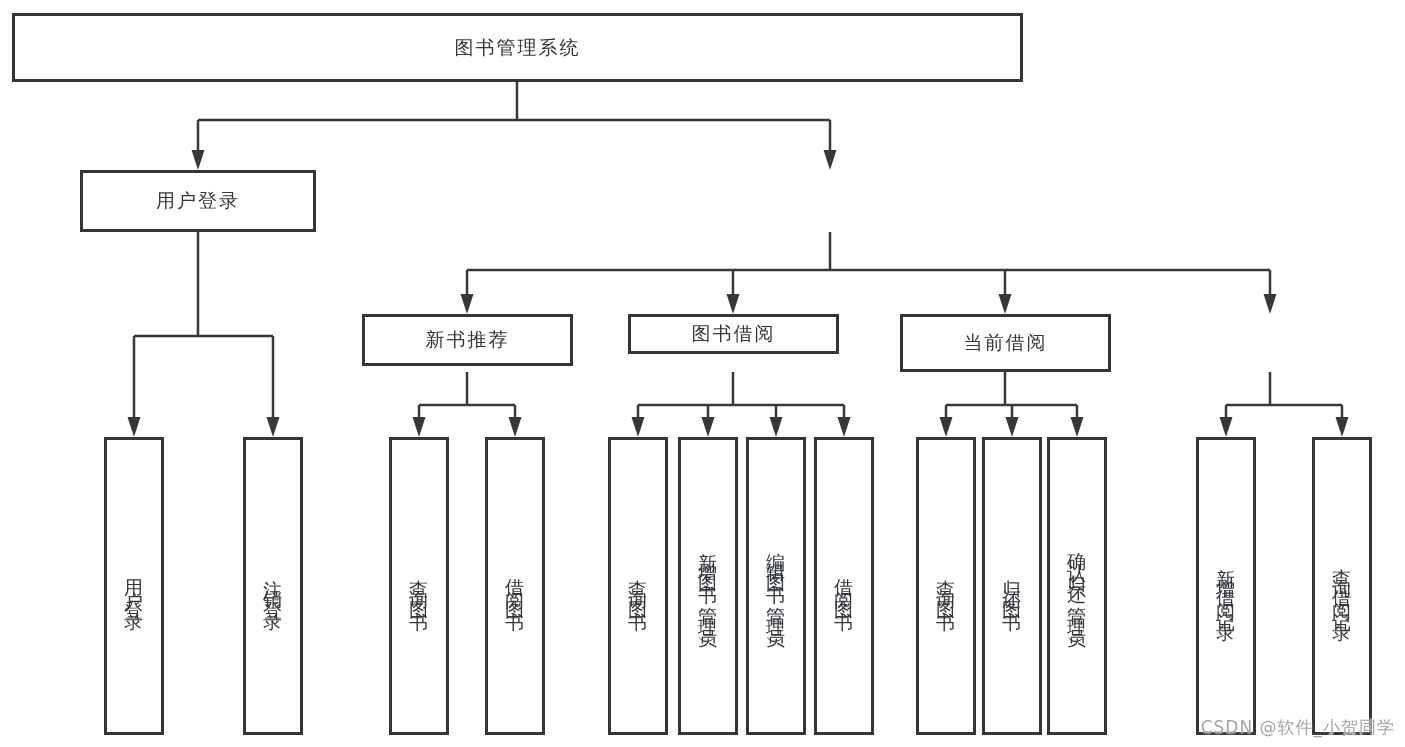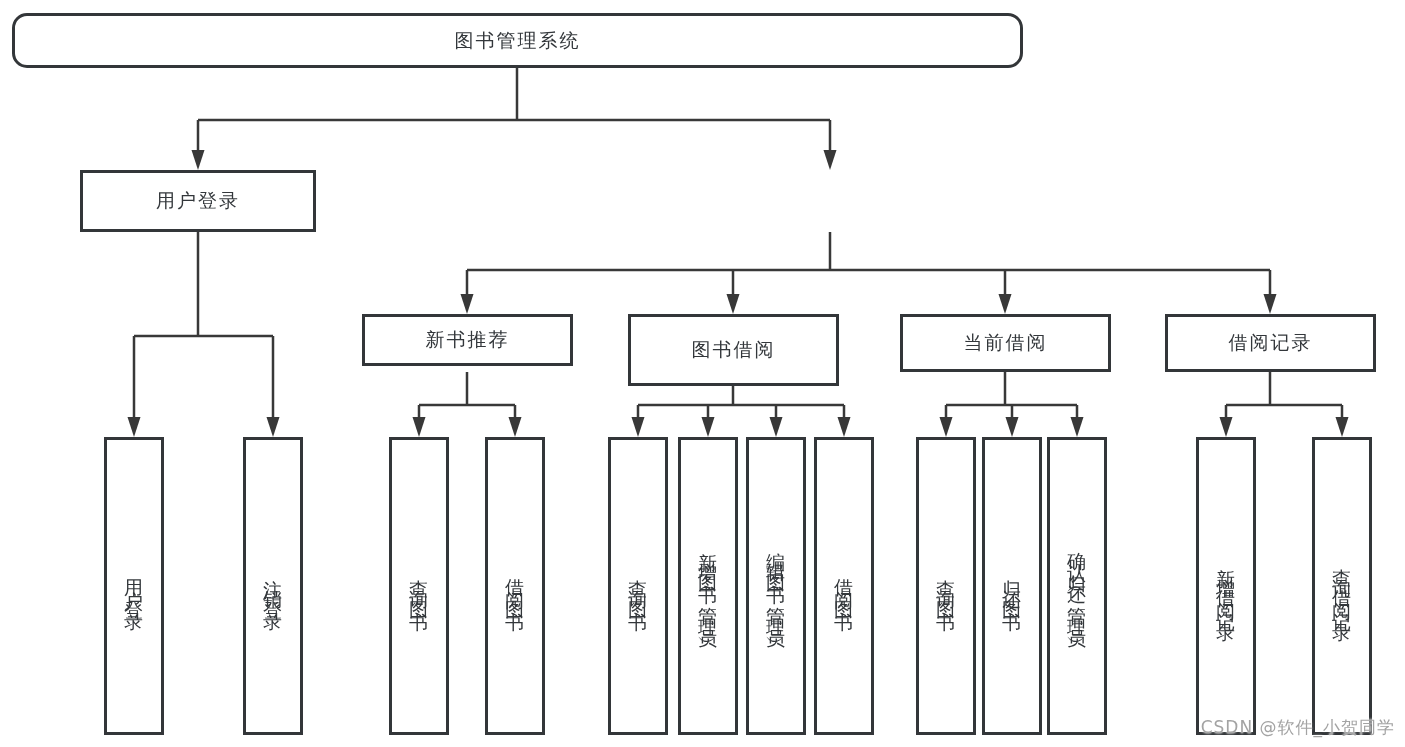--- a/index.html
+++ b/index.html
@@ -94,39 +94,36 @@
       <polygon points="769.5,417 782.5,417 776,437"></polygon>
       <polygon points="837.5,417 850.5,417 844,437"></polygon>
       <polygon points="939.5,417 952.5,417 946,437"></polygon>
       <polygon points="1005.5,417 1018.5,417 1012,437"></polygon>
       <polygon points="1070.5,417 1083.5,417 1077,437"></polygon>
       <polygon points="1219.5,417 1232.5,417 1226,437"></polygon>
       <polygon points="1335.5,417 1348.5,417 1342,437"></polygon>
     </g>
   </svg>
 
-  <div class="hbox" style="left:12px; top:13px; width:1011px; height:55px;border-radius:15px;">
+  <div class="hbox" style="left:12px; top:13px; width:1011px; height:69px;">
     <span>图书管理系统</span>
   </div>
 
   <div class="hbox" style="left:80px; top:170px; width:236px; height:62px;">
     <span>用户登录</span>
   </div>
 
   <div class="hbox" style="left:362px; top:314px; width:211px; height:52px;">
     <span>新书推荐</span>
   </div>
-  <div class="hbox" style="left:628px; top:314px; width:211px; height:72px;">
+  <div class="hbox" style="left:628px; top:314px; width:211px; height:40px;">
     <span>图书借阅</span>
   </div>
   <div class="hbox" style="left:900px; top:314px; width:211px; height:58px;">
     <span>当前借阅</span>
-  </div>
-  <div class="hbox" style="left:1165px; top:314px; width:211px; height:58px;">
-    <span>借阅记录</span>
   </div>
 
   <div class="vbox" style="left:104px;">
     <span>用户登录</span>
   </div>
   <div class="vbox" style="left:243px;">
     <span>注销登录</span>
   </div>
 
   <div class="vbox" style="left:389px;">

